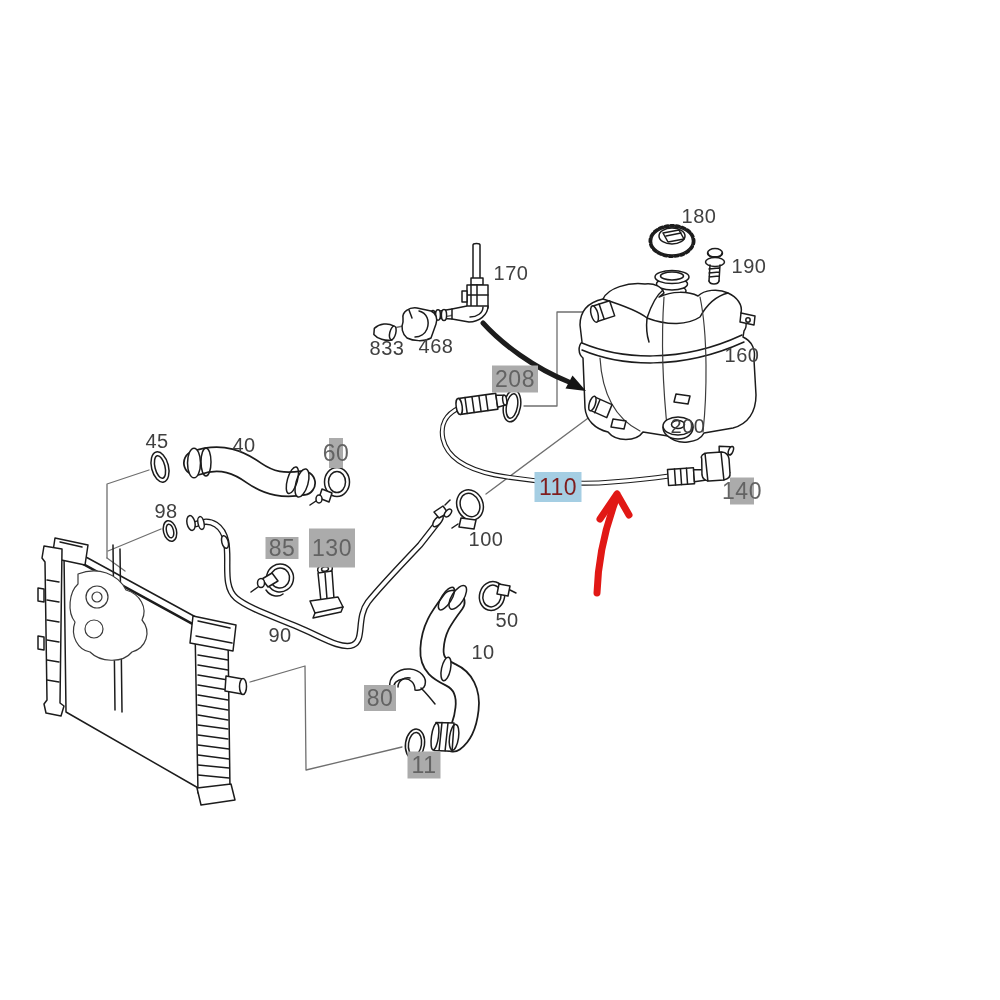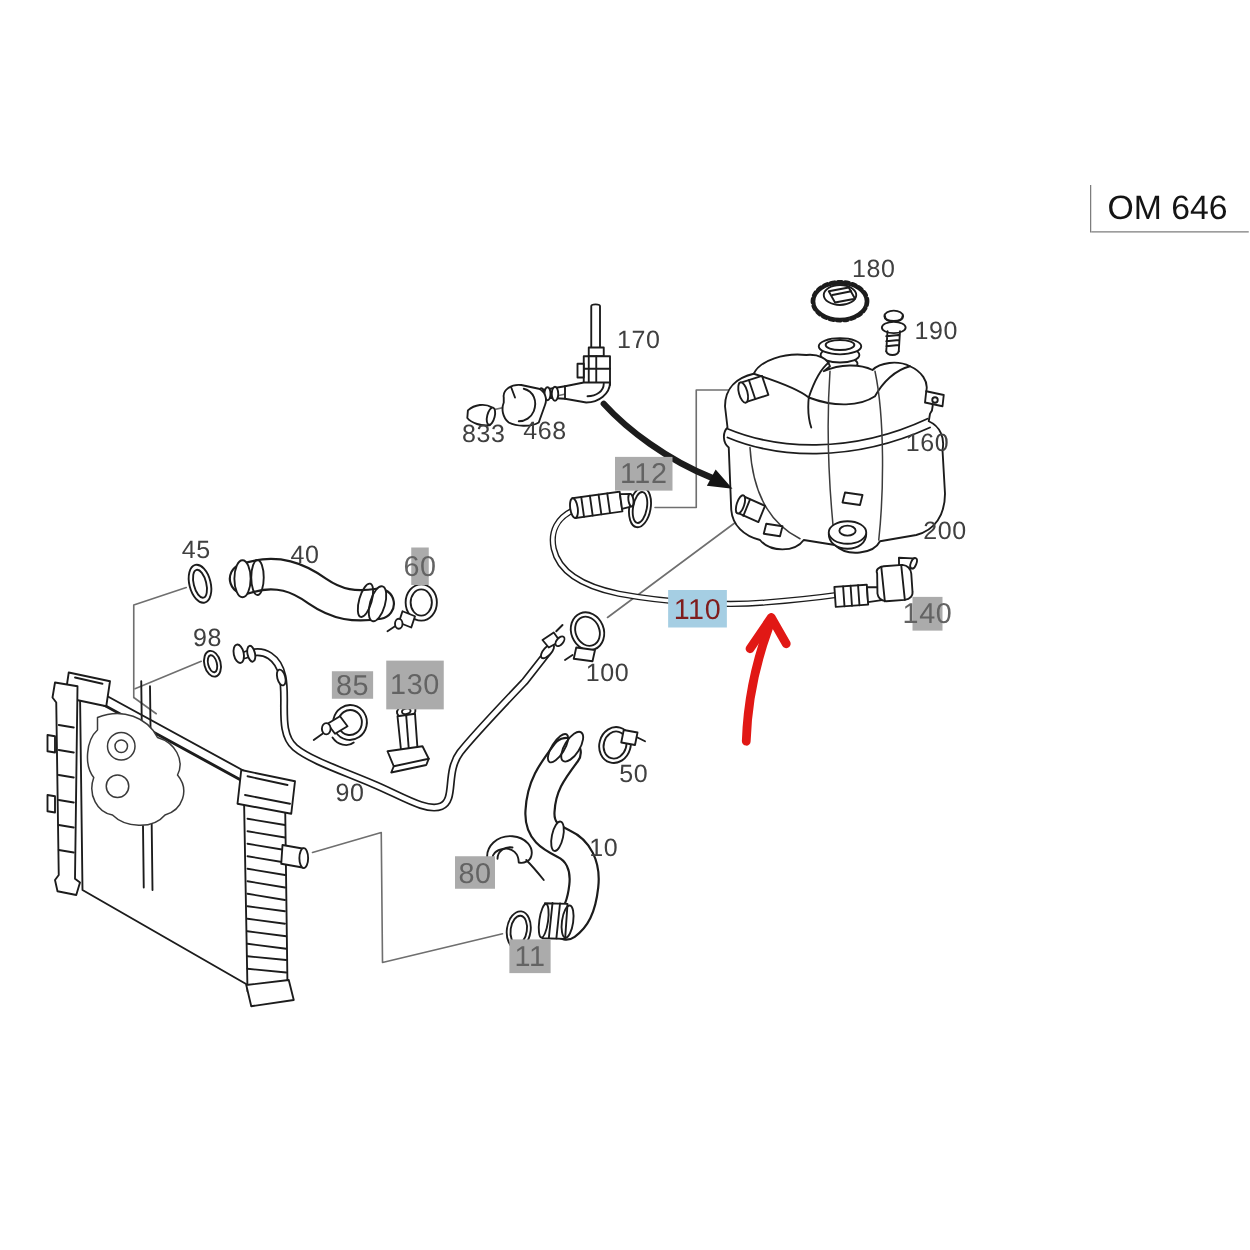--- a/index.html
+++ b/index.html
@@ -272,40 +272,39 @@
 
   <g stroke="#e11815">
     <path d="M597,593 C598,562 604,532 615,502" stroke-width="7"></path>
     <path d="M617,494 L600,519 M617,494 L629,515" stroke-width="7"></path>
   </g>
 
 </g>
 </svg>
 
 <div class="om-table">
-  <div class="om-row">OM 646</div>
 </div>
 
 <div class="callout" style="left:157px;top:441px">45</div>
 <div class="callout" style="left:244px;top:445px">40</div>
 <div class="callout" style="left:166px;top:511px">98</div>
 <div class="callout" style="left:280px;top:635px">90</div>
 <div class="callout" style="left:486px;top:539px">100</div>
 <div class="callout" style="left:507px;top:620px">50</div>
-<div class="callout" style="left:483px;top:679px">10</div>
+<div class="callout" style="left:483px;top:652px">10</div>
 <div class="callout" style="left:387px;top:348px">833</div>
 <div class="callout" style="left:436px;top:346px">468</div>
 <div class="callout" style="left:511px;top:273px">170</div>
 <div class="callout" style="left:699px;top:216px">180</div>
 <div class="callout" style="left:749px;top:266px">190</div>
 <div class="callout" style="left:742px;top:355px">160</div>
-<div class="callout" style="left:756px;top:426px">200</div>
+<div class="callout" style="left:688px;top:426px">200</div>
 
 <div class="badge gray" style="left:336px;top:453px;width:14px;height:30px">60</div>
 <div class="badge gray" style="left:282px;top:548px;width:33px;height:22px">85</div>
 <div class="badge gray" style="left:332px;top:548px;width:46px;height:39px">130</div>
 <div class="badge gray" style="left:380px;top:698px;width:32px;height:26px">80</div>
 <div class="badge gray" style="left:424px;top:765px;width:33px;height:27px">11</div>
-<div class="badge gray" style="left:515px;top:379px;width:46px;height:27px">112</div>
+<div class="badge gray" style="left:515px;top:379px;width:46px;height:27px">208</div>
 <div class="badge gray" style="left:742px;top:491px;width:24px;height:27px">140</div>
 <div class="badge blue" style="left:558px;top:487px;width:47px;height:30px">110</div>
 
 </div>
 
 </body></html>

